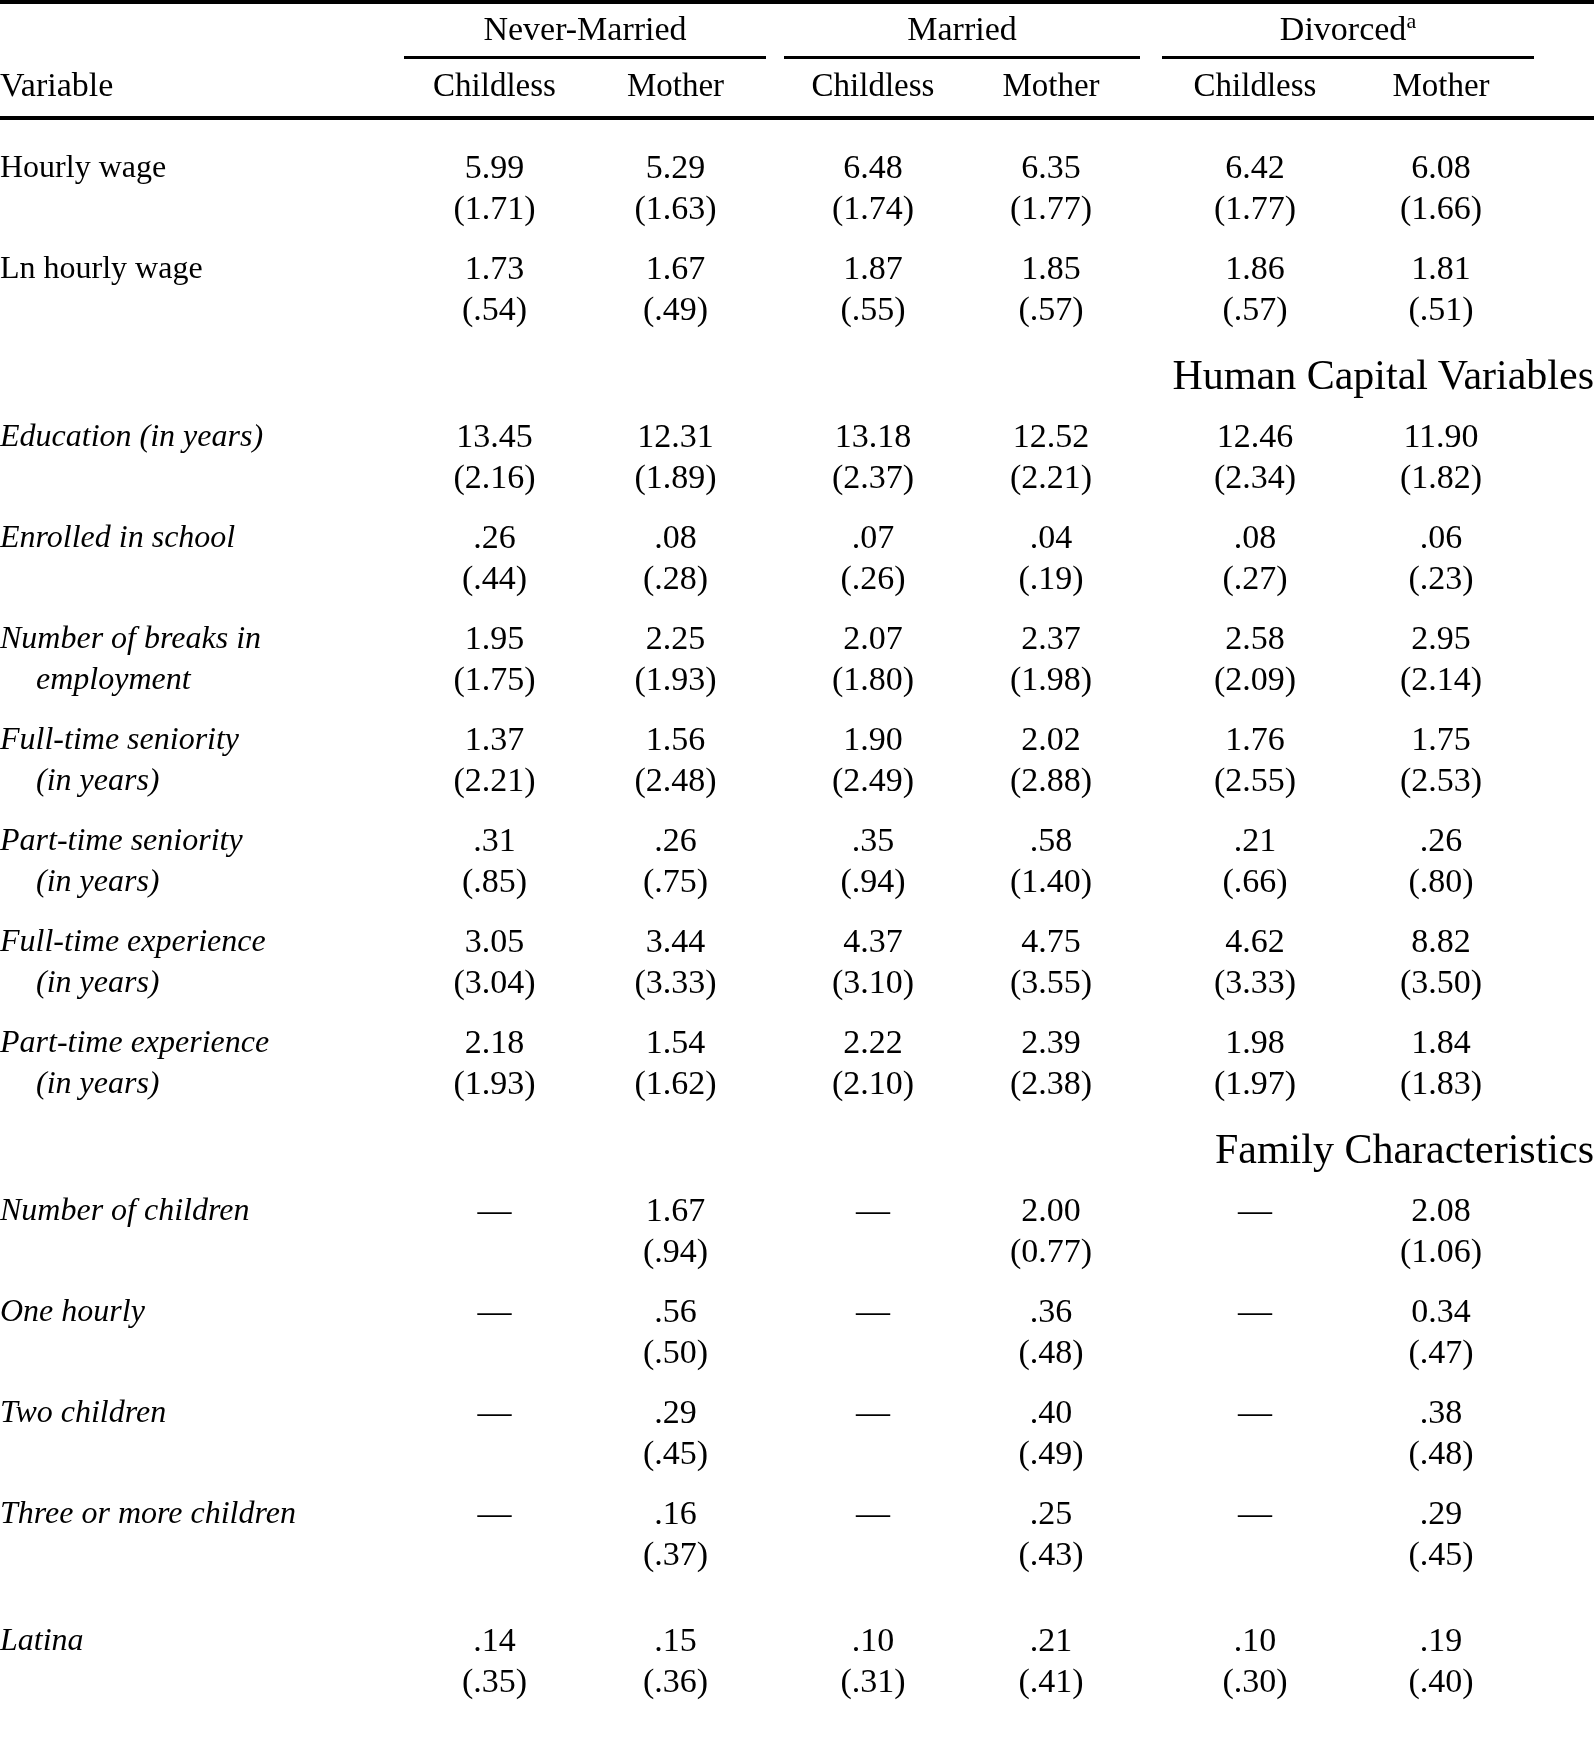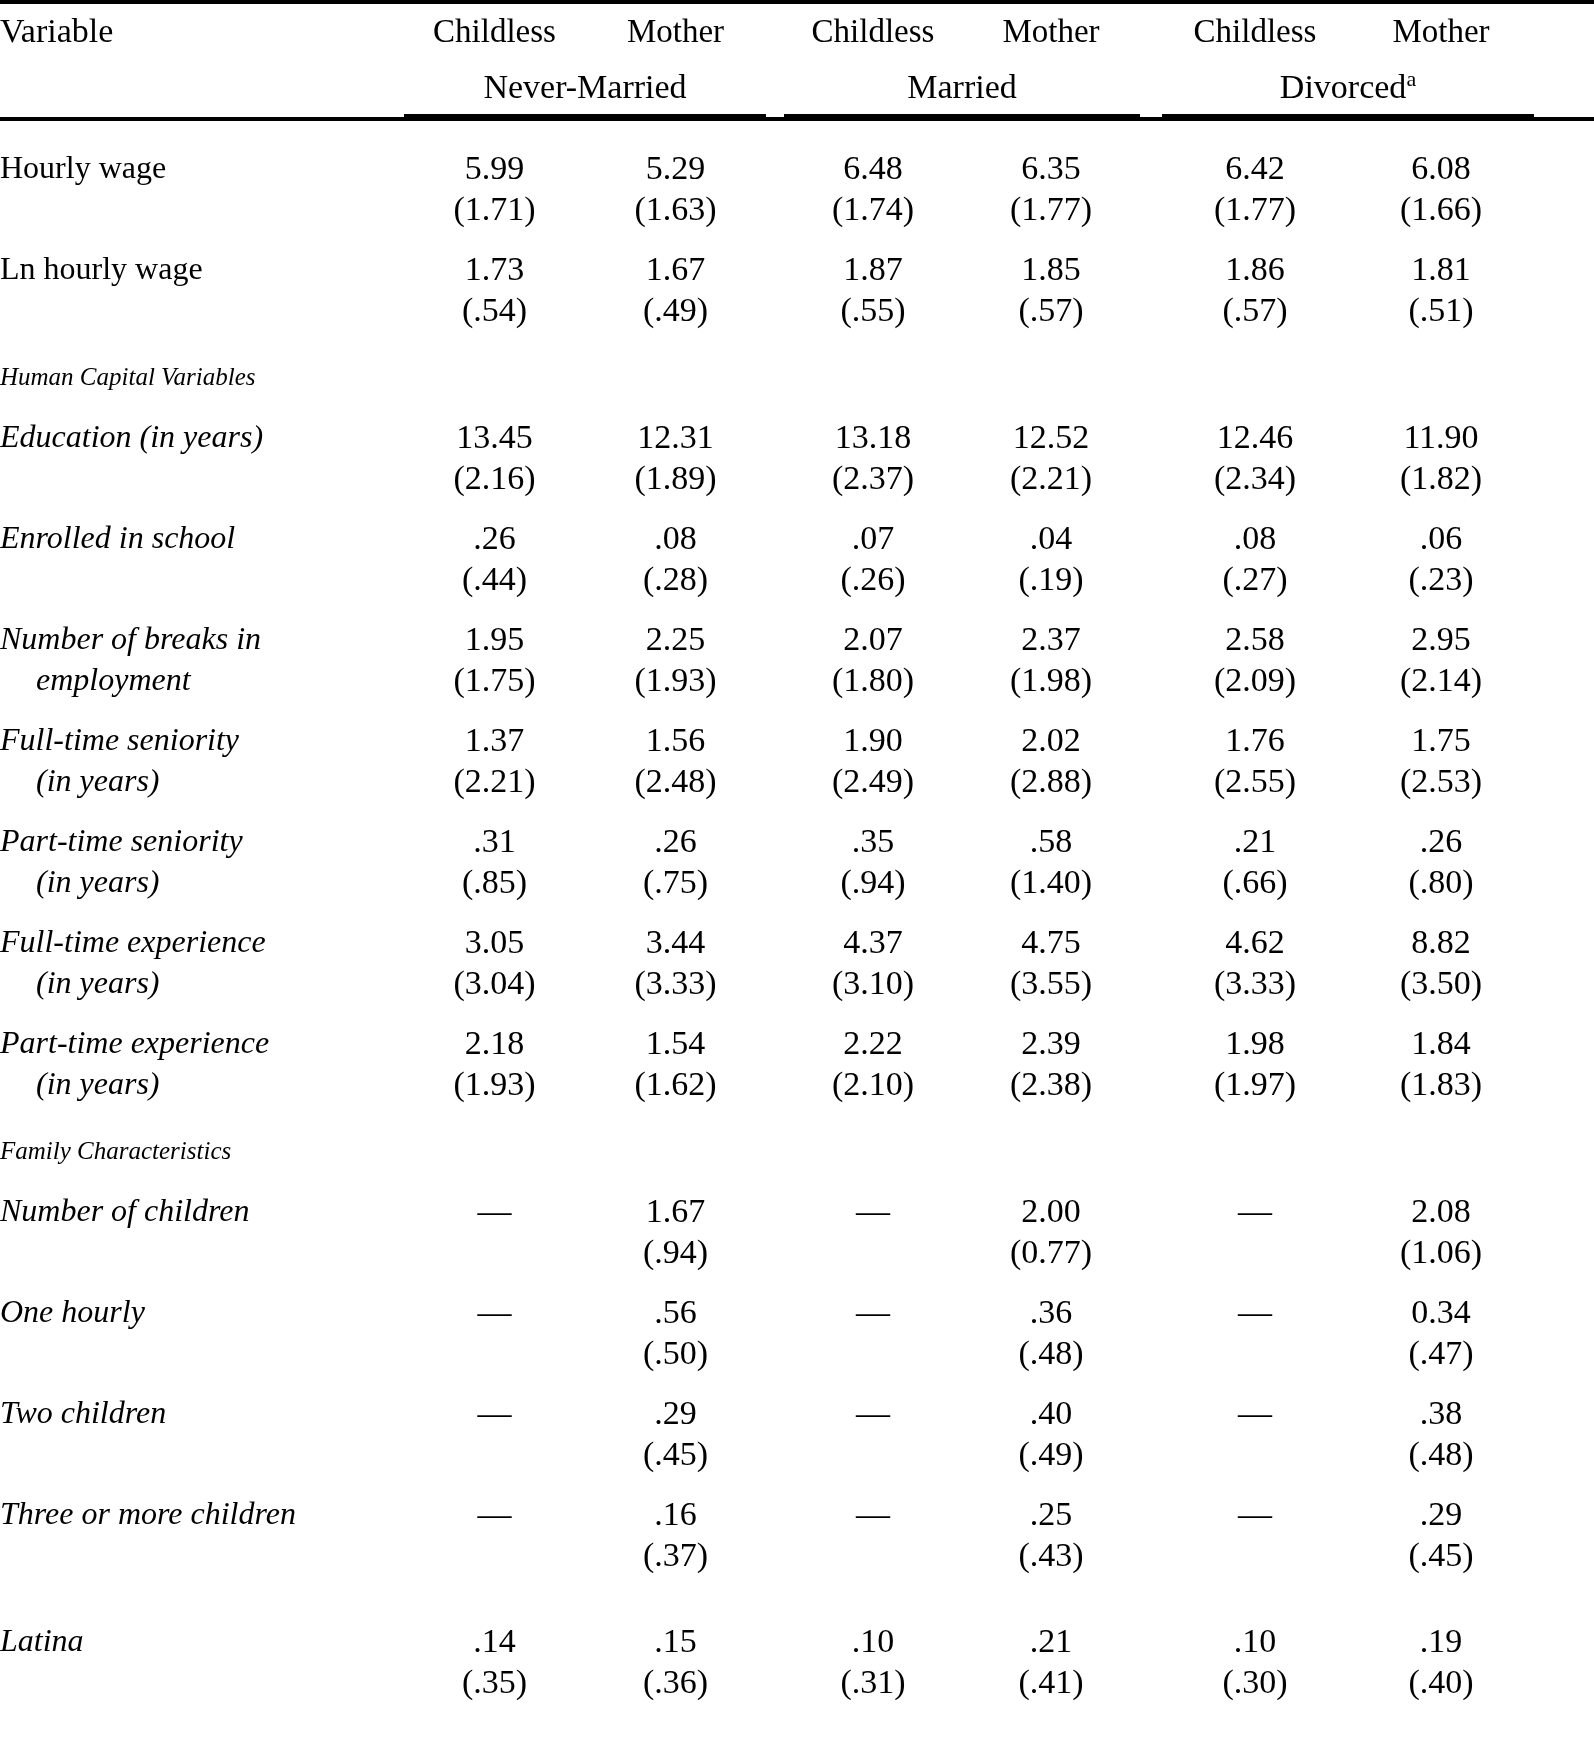--- a/index.html
+++ b/index.html
@@ -97,23 +97,22 @@
     padding: 0;
     font-size: 34px;
     line-height: 41px;
     white-space: nowrap;
   }
   td.spacer { padding: 0; }
 
   .indent1 { padding-left: 34px; font-style: italic; }
 
   .section-label {
-    font-style: italic;
-    font-size: 25px;
-    text-align: left;
+    font-size: 42px;
+    text-align: right;
     padding: 0;
     line-height: 41px;
   }
 
   tr.gaprow td {
     height: 19px;
     padding: 0;
     line-height: 0;
     font-size: 0;
   }
@@ -141,48 +140,48 @@
       <col class="c-d4">
       <col class="c-gap2">
       <col class="c-d5">
       <col class="c-d6">
       <col class="c-pad">
     </colgroup>
 
     <tbody id="table-head-body">
       <tr class="rule-top">
         <td colspan="10"></td>
-      </tr>
-      <tr>
-        <td class="varhead">Variable</td>
-        <td class="subhead">Childless</td>
-        <td class="subhead">Mother</td>
-        <td></td>
-        <td class="subhead">Childless</td>
-        <td class="subhead">Mother</td>
-        <td></td>
-        <td class="subhead">Childless</td>
-        <td class="subhead">Mother</td>
-        <td></td>
       </tr>
       <tr>
         <td></td>
         <td class="grouphead grouprule" colspan="2">
           <span>Never-Married</span><sup></sup>
         </td>
         <td></td>
         <td class="grouphead grouprule" colspan="2">
           <span>Married</span><sup></sup>
         </td>
         <td></td>
         <td class="grouphead grouprule" colspan="2">
           <span>Divorced</span><sup>a</sup>
         </td>
         <td></td>
       </tr>
+      <tr>
+        <td class="varhead">Variable</td>
+        <td class="subhead">Childless</td>
+        <td class="subhead">Mother</td>
+        <td></td>
+        <td class="subhead">Childless</td>
+        <td class="subhead">Mother</td>
+        <td></td>
+        <td class="subhead">Childless</td>
+        <td class="subhead">Mother</td>
+        <td></td>
+      </tr>
       <tr class="rule-head">
         <td colspan="10"></td>
       </tr>
       <tr class="gaprow-lg">
         <td colspan="10"></td>
       </tr>
     </tbody>
 
     <tbody id="table-body">
         <tr>

